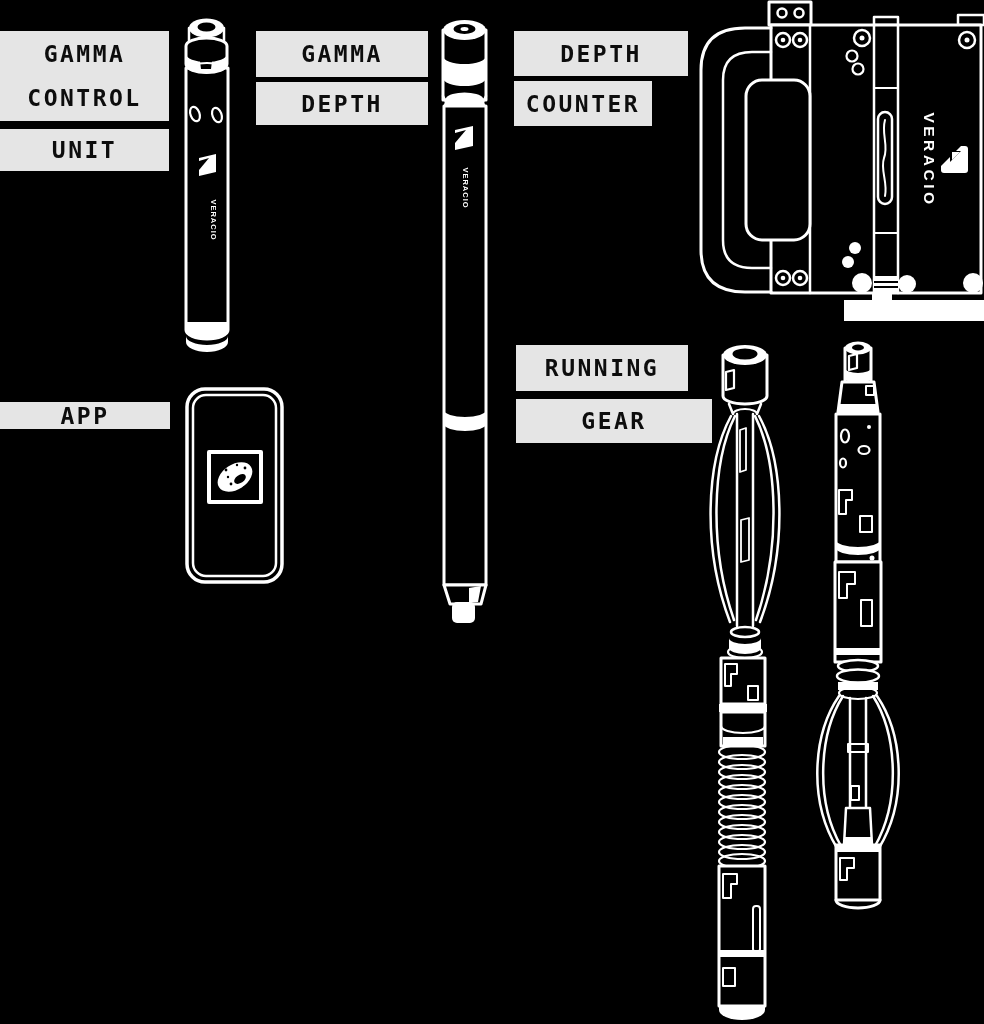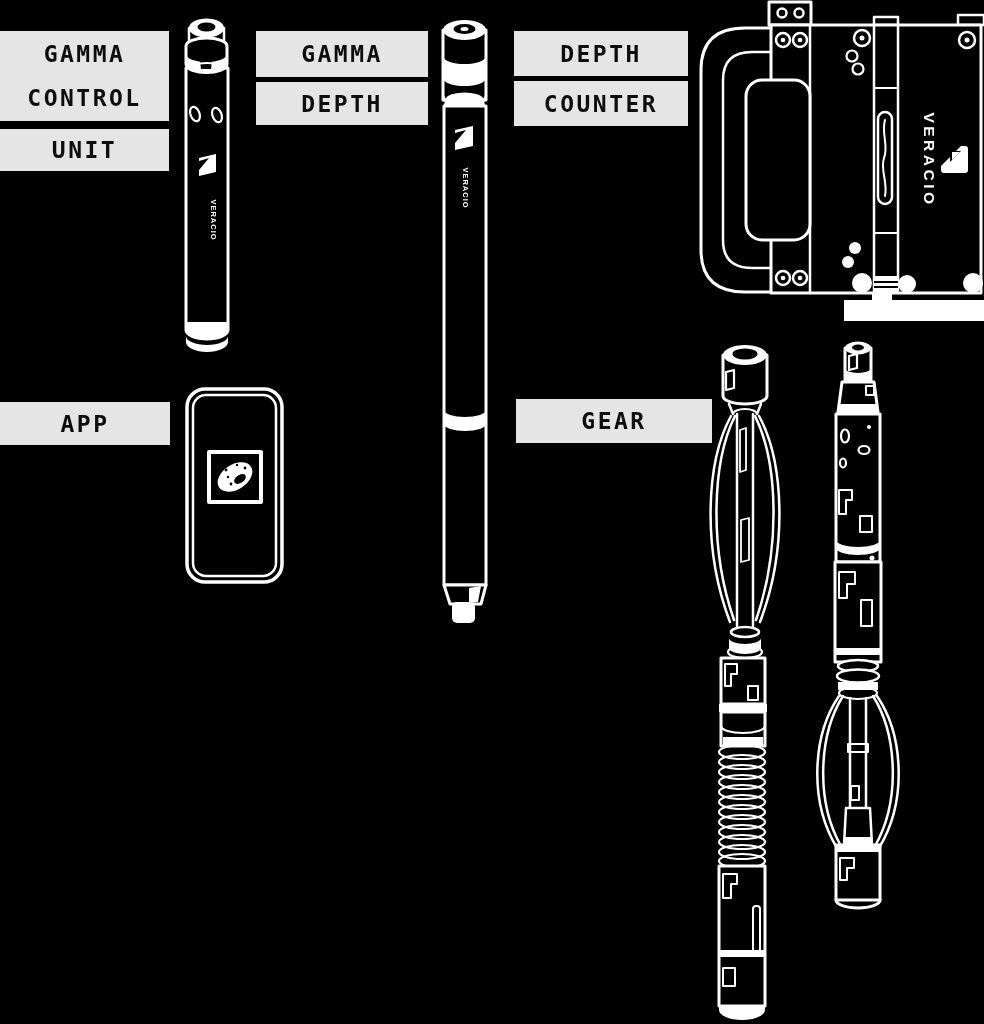--- a/index.html
+++ b/index.html
@@ -23,24 +23,25 @@
 <div id="canvas">
 
   <div class="bar" style="left:0;top:31px;width:169px;height:46px">GAMMA</div>
   <div class="bar" style="left:0;top:75px;width:169px;height:46px">CONTROL</div>
   <div class="bar" style="left:0;top:129px;width:169px;height:42px">UNIT</div>
 
   <div class="bar" style="left:256px;top:31px;width:172px;height:46px">GAMMA</div>
   <div class="bar" style="left:256px;top:82px;width:172px;height:43px">DEPTH</div>
 
   <div class="bar" style="left:514px;top:31px;width:174px;height:45px">DEPTH</div>
-  <div class="bar" style="left:514px;top:81px;width:174px;height:45px">COUNTER</div>
-
-  <div class="bar" style="left:0;top:402px;width:170px;height:43px">APP</div>
-
+  <div class="bar" style="left:514px;top:81px;width:138px;height:45px">COUNTER</div>
+
+  <div class="bar" style="left:0;top:402px;width:170px;height:27px">APP</div>
+
+  <div class="bar" style="left:516px;top:345px;width:172px;height:46px">RUNNING</div>
   <div class="bar" style="left:516px;top:399px;width:196px;height:44px">GEAR</div>
 
   <svg width="984" height="1024" viewBox="0 0 984 1024">
 
     <g>
       <path class="ob" d="M186,68 L186,330 A21,9 0 0 0 228,330 L228,68 Z"></path>
 
       <ellipse class="w" cx="206.5" cy="28" rx="17.5" ry="9.5"></ellipse>
       <ellipse class="k" cx="206.5" cy="27" rx="9" ry="4.5"></ellipse>
       <path class="o t25" d="M189,28 L189,42 M224,28 L224,42"></path>

